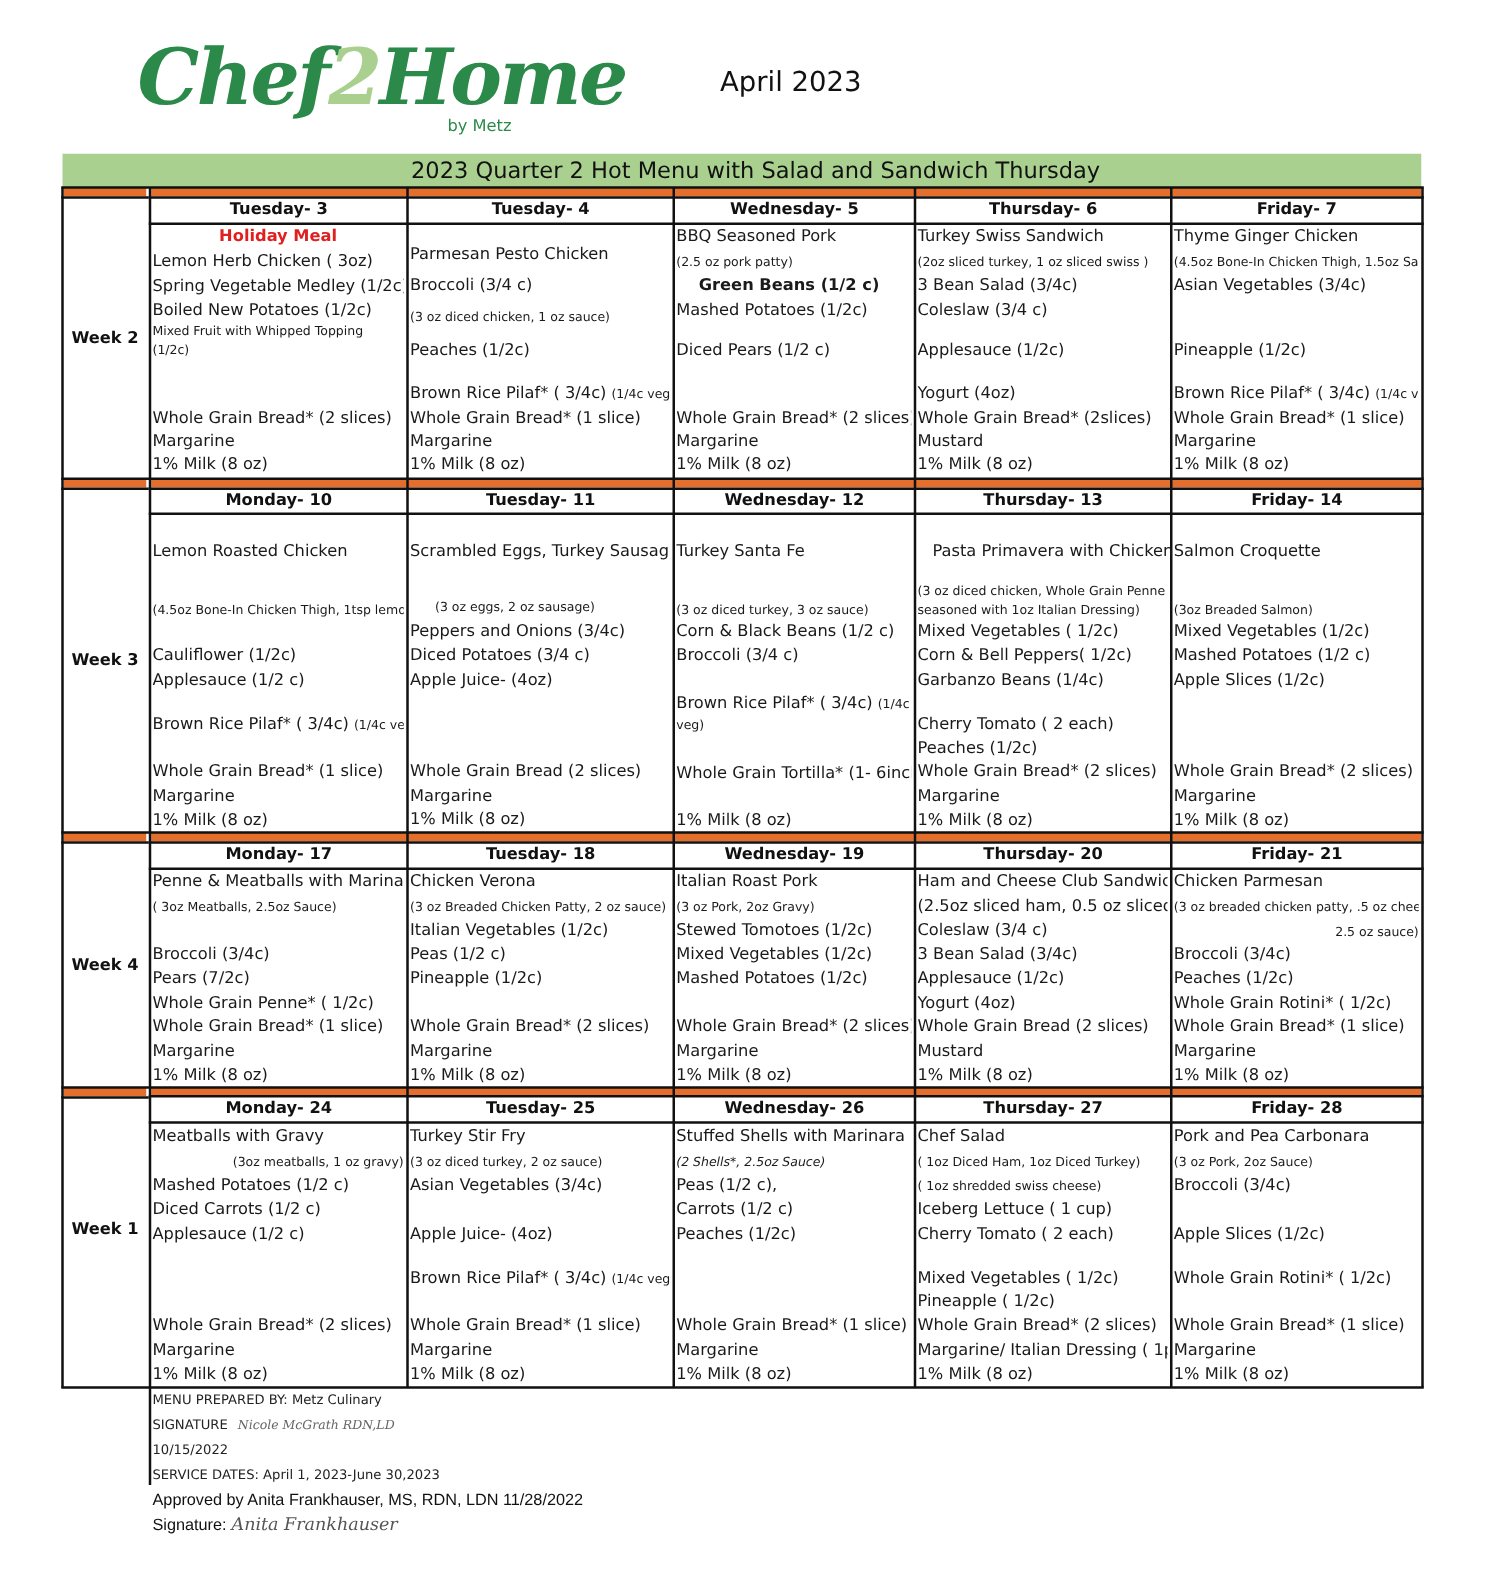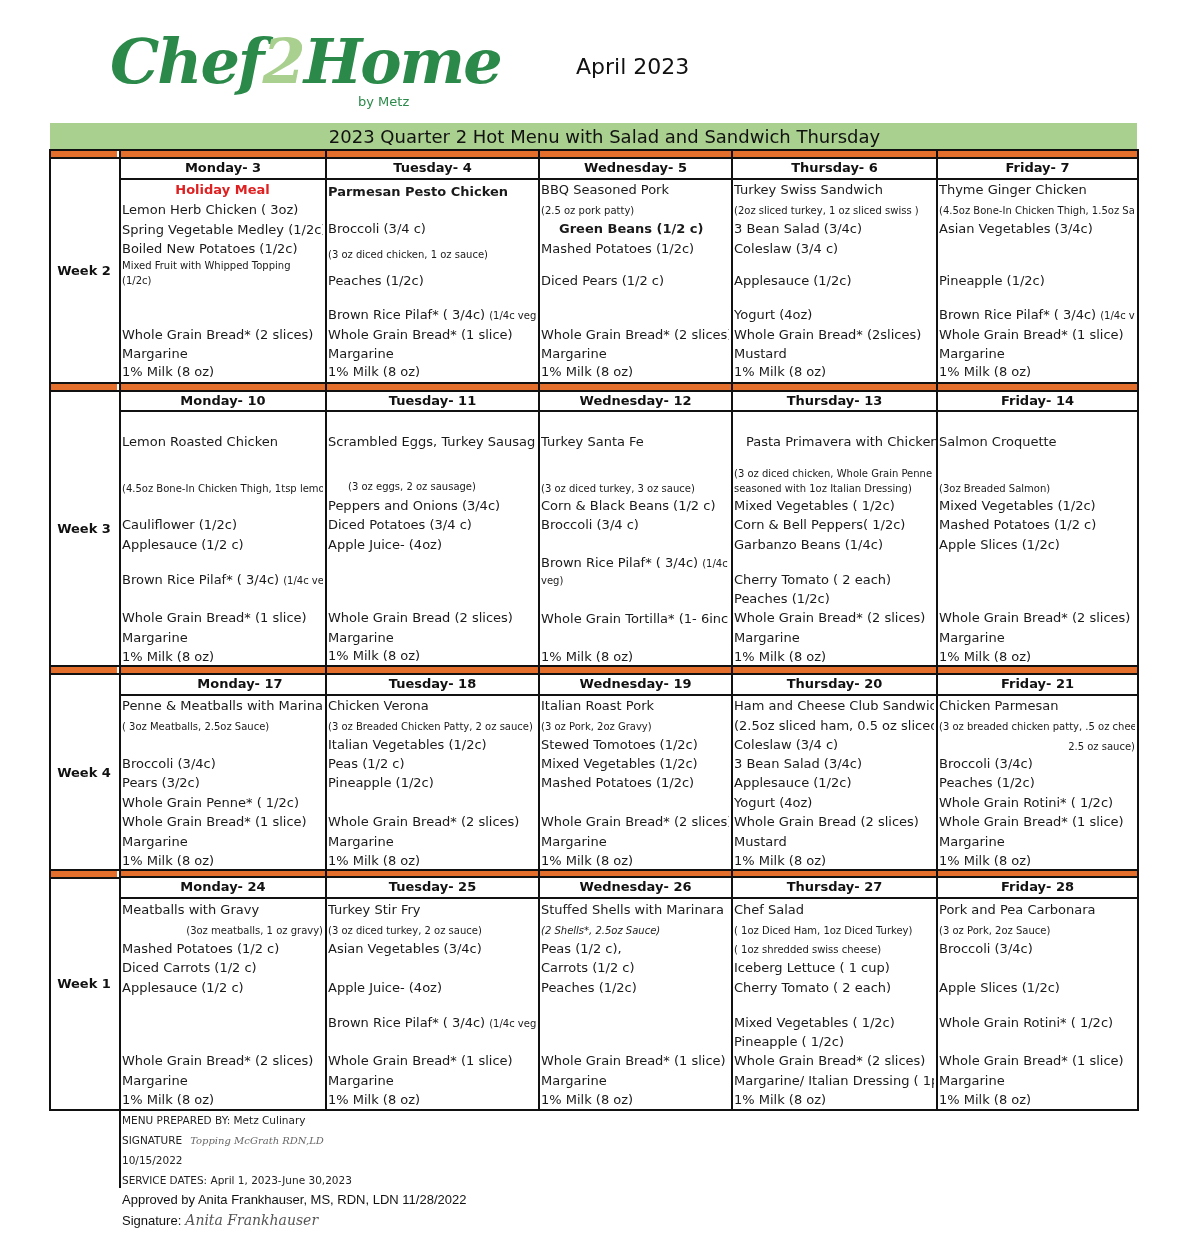--- a/index.html
+++ b/index.html
@@ -45,32 +45,32 @@
     <div class="hline" style="left: 119px; top: 157px; width: 1020px;"></div>
     <div class="hline" style="left: 119px; top: 178px; width: 1020px;"></div>
     <div class="vline" style="left: 49px; top: 150px; height: 233px;"></div>
     <div class="vline" style="left: 119px; top: 150px; height: 233px;"></div>
     <div class="vline" style="left: 325px; top: 150px; height: 233px;"></div>
     <div class="vline" style="left: 538px; top: 150px; height: 233px;"></div>
     <div class="vline" style="left: 731px; top: 150px; height: 233px;"></div>
     <div class="vline" style="left: 936px; top: 150px; height: 233px;"></div>
     <div class="vline" style="left: 1137px; top: 150px; height: 233px;"></div>
     <div class="weeklabel" style="top: 263px;">Week 2</div>
-    <div class="dayhdr" style="left: 121px; top: 158px; width: 204px;">Monday- 3</div>
+    <div class="dayhdr" style="left: 121px; top: 158px; width: 204px;">Tuesday- 3</div>
     <div class="item holiday" style="left: 122px; top: 182px; width: 201px;"><span>Holiday Meal</span></div>
     <div class="item" style="left: 122px; top: 202px; width: 201px;"><span>Lemon Herb Chicken ( 3oz)</span></div>
     <div class="item" style="left: 122px; top: 222px; width: 201px;"><span>Spring Vegetable Medley (1/2c)</span></div>
     <div class="item" style="left: 122px; top: 241px; width: 201px;"><span>Boiled New Potatoes (1/2c)</span></div>
     <div class="item small" style="left: 122px; top: 258px; width: 201px;"><span>Mixed Fruit with Whipped Topping</span></div>
     <div class="item small" style="left: 122px; top: 273px; width: 201px;"><span>(1/2c)</span></div>
     <div class="item" style="left: 122px; top: 327px; width: 201px;"><span> Whole Grain Bread* (2 slices)</span></div>
     <div class="item" style="left: 122px; top: 346px; width: 201px;"><span>Margarine</span></div>
     <div class="item" style="left: 122px; top: 364px; width: 201px;"><span>1% Milk (8 oz)</span></div>
     <div class="dayhdr" style="left: 327px; top: 158px; width: 211px;">Tuesday- 4</div>
-    <div class="item" style="left: 328px; top: 184px; width: 208px; font-weight: bold;"><span>Parmesan Pesto Chicken</span></div>
+    <div class="item" style="left: 328px; top: 196px; width: 208px;"><span>Parmesan Pesto Chicken</span></div>
     <div class="item small" style="left: 328px; top: 203px; width: 208px; margin-top: 44px;"><span>(3 oz diced chicken, 1 oz sauce)</span></div>
     <div class="item" style="left: 328px; top: 221px; width: 208px;"><span>Broccoli (3/4 c)</span></div>
     <div class="item" style="left: 328px; top: 273px; width: 208px;"><span>Peaches (1/2c)</span></div>
     <div class="item" style="left: 328px; top: 307px; width: 208px;"><span>Brown Rice Pilaf* ( 3/4c)</span><span class="small" style="margin-left: 4px;">(1/4c veg)</span></div>
     <div class="item" style="left: 328px; top: 327px; width: 208px;"><span> Whole Grain Bread* (1 slice)</span></div>
     <div class="item" style="left: 328px; top: 346px; width: 208px;"><span>Margarine</span></div>
     <div class="item" style="left: 328px; top: 364px; width: 208px;"><span>1% Milk (8 oz)</span></div>
     <div class="dayhdr" style="left: 540px; top: 158px; width: 191px;">Wednesday- 5</div>
     <div class="item" style="left: 541px; top: 182px; width: 188px;"><span>BBQ Seasoned Pork</span></div>
     <div class="item small" style="left: 541px; top: 203px; width: 188px;"><span>(2.5 oz pork patty)</span></div>
@@ -168,25 +168,25 @@
     <div class="hline" style="left: 119px; top: 673px; width: 1020px;"></div>
     <div class="hline" style="left: 119px; top: 694px; width: 1020px;"></div>
     <div class="vline" style="left: 49px; top: 666px; height: 204px;"></div>
     <div class="vline" style="left: 119px; top: 666px; height: 204px;"></div>
     <div class="vline" style="left: 325px; top: 666px; height: 204px;"></div>
     <div class="vline" style="left: 538px; top: 666px; height: 204px;"></div>
     <div class="vline" style="left: 731px; top: 666px; height: 204px;"></div>
     <div class="vline" style="left: 936px; top: 666px; height: 204px;"></div>
     <div class="vline" style="left: 1137px; top: 666px; height: 204px;"></div>
     <div class="weeklabel" style="top: 765px;">Week 4</div>
-    <div class="dayhdr" style="left: 121px; top: 674px; width: 204px; padding-left: 17px;">Monday- 17</div>
+    <div class="dayhdr" style="left: 121px; top: 674px; width: 204px;">Monday- 17</div>
     <div class="item" style="left: 122px; top: 698px; width: 201px;"><span>Penne &amp; Meatballs with Marinara</span></div>
     <div class="item small" style="left: 122px; top: 719px; width: 201px;"><span>( 3oz Meatballs, 2.5oz Sauce)</span></div>
     <div class="item" style="left: 122px; top: 756px; width: 201px;"><span>Broccoli (3/4c)</span></div>
-    <div class="item" style="left: 122px; top: 775px; width: 201px;"><span>Pears (3/2c)</span></div>
+    <div class="item" style="left: 122px; top: 775px; width: 201px;"><span>Pears (7/2c)</span></div>
     <div class="item" style="left: 122px; top: 795px; width: 201px;"><span>Whole Grain Penne* ( 1/2c)</span></div>
     <div class="item" style="left: 122px; top: 814px; width: 201px;"><span> Whole Grain Bread* (1 slice)</span></div>
     <div class="item" style="left: 122px; top: 834px; width: 201px;"><span>Margarine</span></div>
     <div class="item" style="left: 122px; top: 853px; width: 201px;"><span>1% Milk (8 oz)</span></div>
     <div class="dayhdr" style="left: 327px; top: 674px; width: 211px;">Tuesday- 18</div>
     <div class="item" style="left: 328px; top: 698px; width: 208px;"><span>Chicken Verona</span></div>
     <div class="item small" style="left: 328px; top: 719px; width: 208px;"><span>(3 oz Breaded Chicken Patty, 2 oz sauce)</span></div>
     <div class="item" style="left: 328px; top: 737px; width: 208px;"><span>Italian Vegetables (1/2c)</span></div>
     <div class="item" style="left: 328px; top: 756px; width: 208px;"><span>Peas (1/2 c)</span></div>
     <div class="item" style="left: 328px; top: 775px; width: 208px;"><span>Pineapple (1/2c)</span></div>
@@ -281,17 +281,17 @@
     <div class="item" style="left: 939px; top: 980px; width: 196px;"><span>Apple Slices (1/2c)</span></div>
     <div class="item" style="left: 939px; top: 1015px; width: 196px;"><span>Whole Grain Rotini* ( 1/2c)</span></div>
     <div class="item" style="left: 939px; top: 1053px; width: 196px;"><span> Whole Grain Bread* (1 slice)</span></div>
     <div class="item" style="left: 939px; top: 1073px; width: 196px;"><span>Margarine</span></div>
     <div class="item" style="left: 939px; top: 1092px; width: 196px;"><span>1% Milk (8 oz)</span></div>
     <div class="hline" style="left: 49px; top: 1109px; width: 1090px;"></div>
     <div class="vline" style="left: 119px; top: 1110px; height: 78px;"></div>
   </div>
 
 <div class="foot" style="top:1114px">MENU PREPARED BY: Metz Culinary</div>
-<div class="foot" style="top:1134px"><span>SIGNATURE</span><span class="sig">Topping McGrath RDN,LD</span></div>
+<div class="foot" style="top:1134px"><span>SIGNATURE</span><span class="sig">Nicole McGrath RDN,LD</span></div>
 <div class="foot" style="top:1154px">10/15/2022</div>
 <div class="foot" style="top:1174px">SERVICE DATES: April 1, 2023-June 30,2023</div>
 <div class="foot2" style="top:1192px">Approved by Anita Frankhauser, MS, RDN, LDN 11/28/2022</div>
 <div class="foot2" style="top:1212px"><span>Signature:</span><span class="sig2">Anita Frankhauser</span></div>
 
 </body></html>

